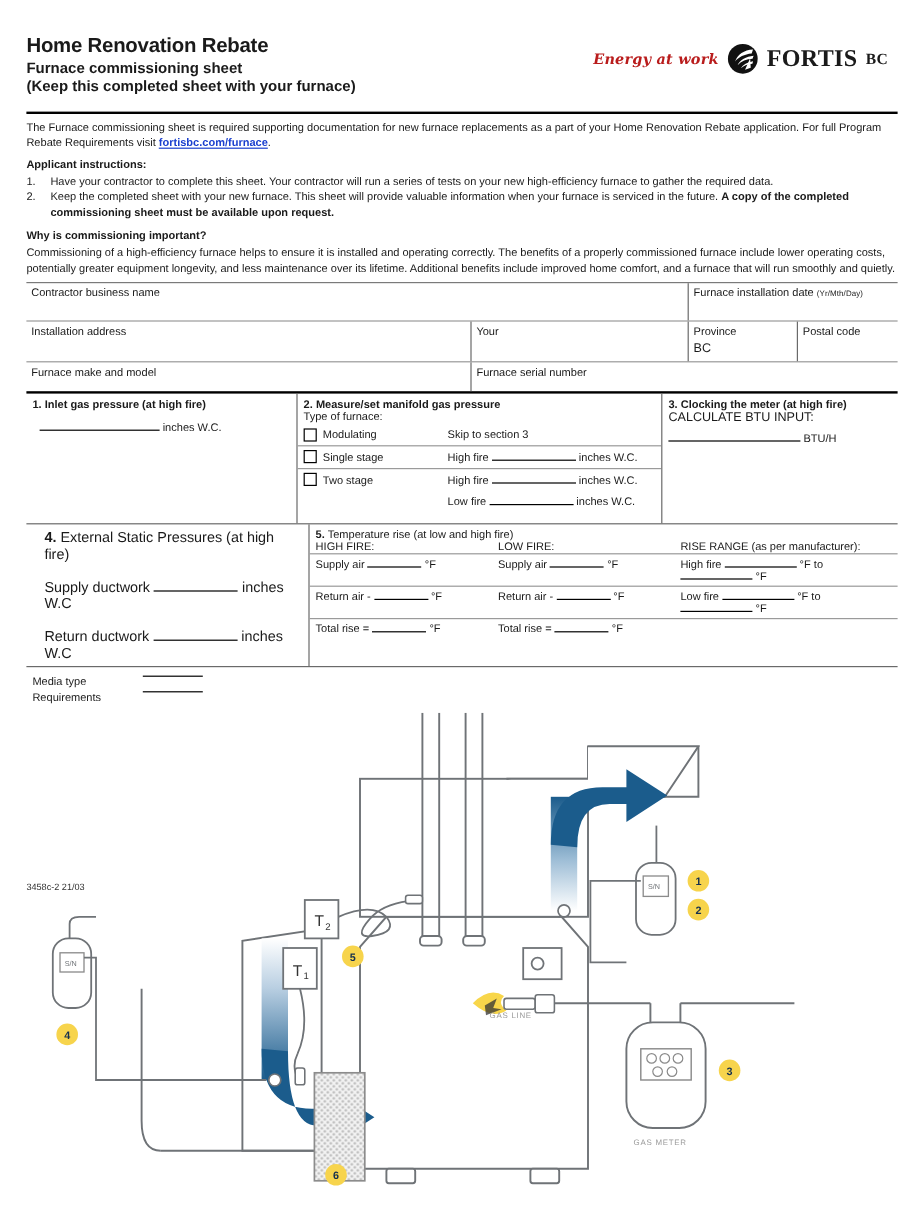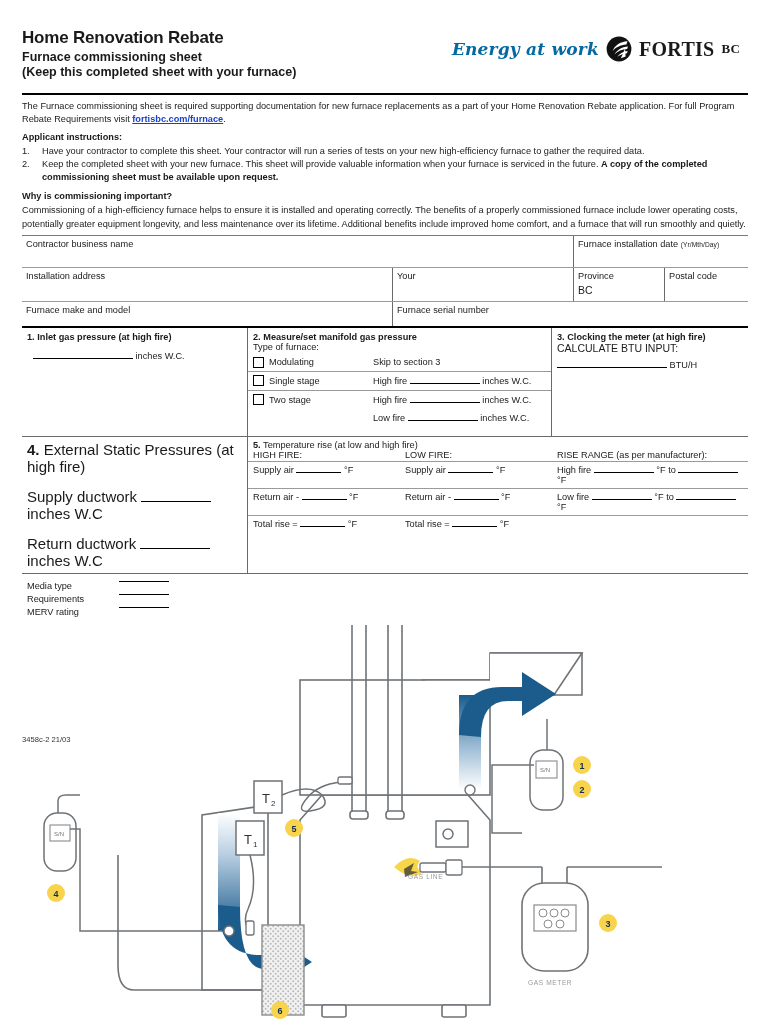--- a/index.html
+++ b/index.html
@@ -13,21 +13,21 @@
     overflow:hidden;
   }
   .page { position:relative; width:770px; height:764px; padding:0 22px; }
 
   
   .header { display:flex; align-items:flex-start; justify-content:space-between; padding-top:28px; }
   .title-block h1 { font-size:17px; font-weight:bold; margin:0 0 2px 0; letter-spacing:-0.2px; }
   .title-block h2 { font-size:12.5px; font-weight:bold; margin:0 0 1px 0; }
   .title-block h3 { font-size:12.5px; font-weight:bold; margin:0; }
   .logo { display:flex; align-items:center; gap:7px; padding-top:8px; margin-right:8px;}
-  .logo .tag { font-family:"DejaVu Serif", serif; font-style:italic; font-size:17px; font-weight:600; color:#0369a1; letter-spacing:0.2px;}
+  .logo .tag { font-family:"DejaVu Serif", serif; font-style:italic; font-size:12px; font-weight:600; color:#b91c1c; letter-spacing:0.2px;}
   .logo .mark { width:26px; height:26px; }
   .logo .fortis { font-family:"Liberation Serif", serif; font-size:20px; font-weight:bold; letter-spacing:0.3px; }
   .logo .bc { font-family:"Liberation Serif", serif; font-size:13px; font-weight:bold; letter-spacing:0.2px; }
 
   .rule-thick { border-top:2.2px solid #000; margin-top:14px; }
 
   
   .intro { font-size:9.2px; line-height:1.42; padding-top:5px; }
   .intro p { margin:0 0 1px 0; }
   .intro a { color:#1a3fcf; text-decoration:underline; font-weight:bold; }
@@ -78,21 +78,21 @@
   .s2row .cbwrap { flex:0 0 120px; display:flex; align-items:center; gap:5px; }
   .cb { width:11px; height:11px; border:1.4px solid #000; background:#fff; display:inline-block; flex:0 0 11px; }
   .s2row .fieldpart { flex:1; }
   .s2row.sub { border-top:none; }
 
   .sec3 .calc { margin-top:0px; font-size:10.5px; }
   .sec3 .btuline { margin-top:6px; }
 
   
   .sect2-wrap { border-top:1px solid #6a6a6a; display:flex; }
-  .sec4 { flex:0 0 225px; padding:4px 5px; font-size:15px; min-height:84px; }
+  .sec4 { flex:0 0 225px; padding:4px 5px; font-size:12px; min-height:84px;margin-left:10px; }
   .sec5 { flex:1; border-left:1px solid #6a6a6a; font-size:9.2px; padding:0; }
   .sec4 .l { margin-top:13px; }
   .s5head { padding:3px 5px 0 5px; }
   .s5cols { display:flex; padding:0 5px 1px 5px; border-bottom:1px solid #9a9a9a; }
   .s5cols > div:nth-child(1) { flex:0 0 152px; }
   .s5cols > div:nth-child(2) { flex:0 0 152px; }
   .s5cols > div:nth-child(3) { flex:1; }
   .s5row { display:flex; padding:3px 5px; border-bottom:1px solid #9a9a9a; align-items:baseline; }
   .s5row:last-child { border-bottom:none; }
   .s5row > div:nth-child(1) { flex:0 0 152px; }
@@ -353,24 +353,20 @@
     </div>
   </div>
 
   <div class="sec6">
     <div class="s6row">
       <span class="k">Media type</span>
       <span class="blank bl-50"></span>
     </div>
     <div class="s6row">
       <span class="k">Requirements</span>
-      <span class="blank bl-50"></span>
-    </div>
-    <div class="s6row">
-      <span class="k">MERV rating</span>
       <span class="blank bl-50"></span>
     </div>
   </div>
 
   <div class="diagram">
     <svg width="726" height="400" viewBox="0 0 726 400">
       <defs>
         <linearGradient id="blueFadeDown" x1="0" y1="0" x2="0" y2="1">
           <stop offset="0%" stop-color="#ffffff"></stop>
           <stop offset="35%" stop-color="#b9cfe2"></stop>

